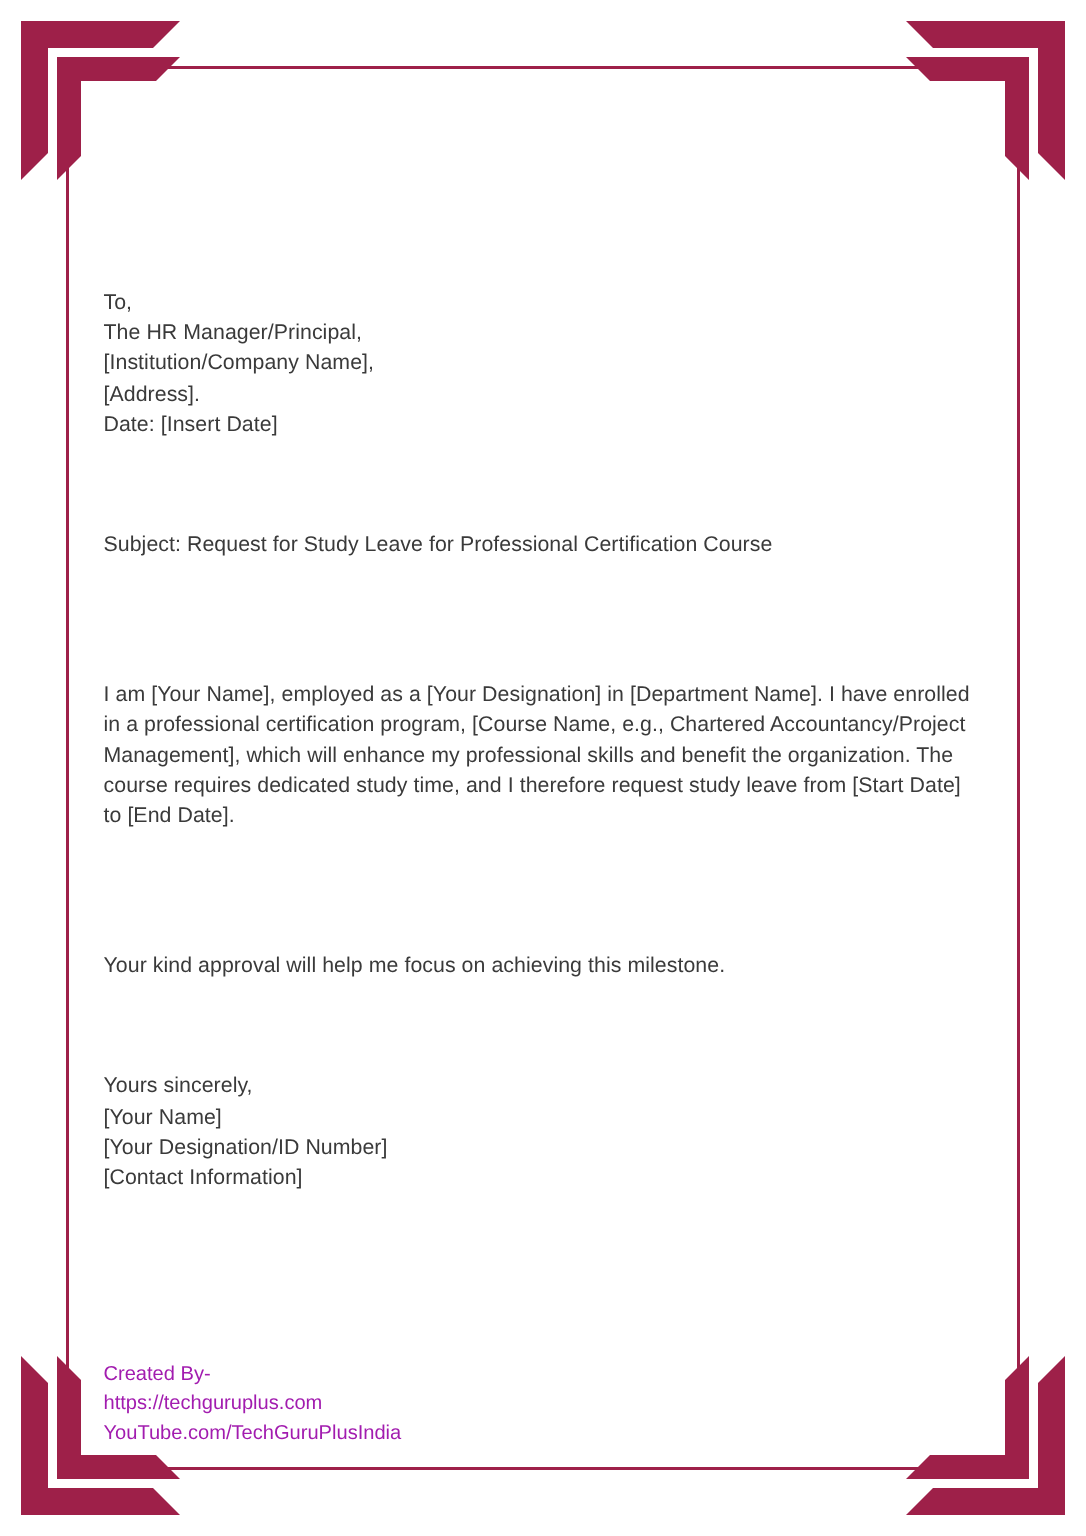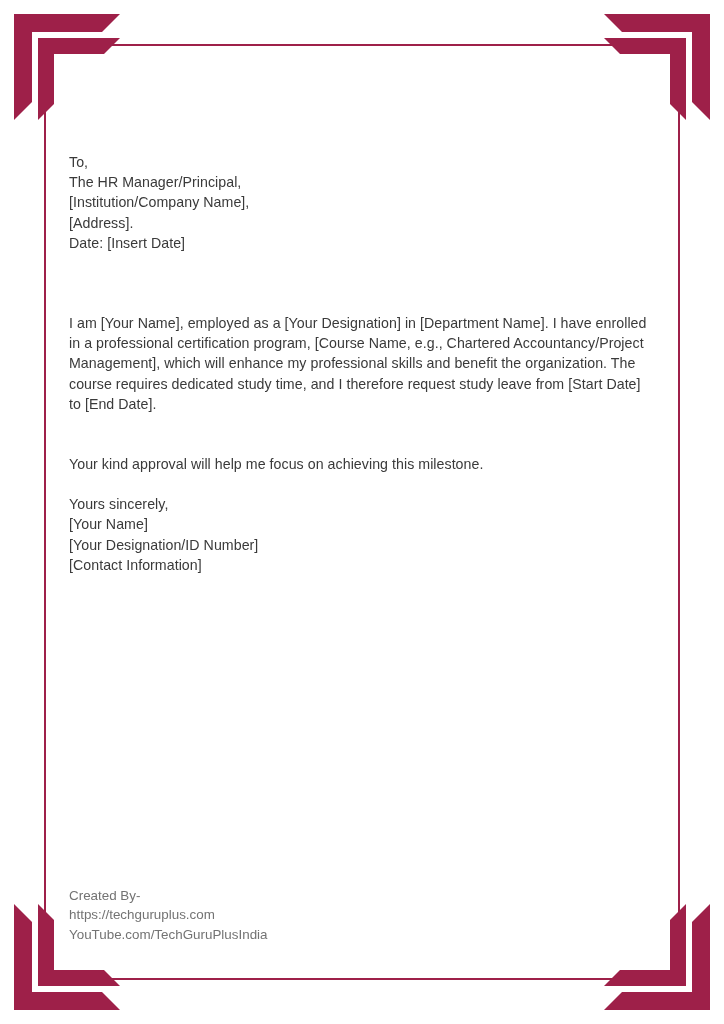--- a/index.html
+++ b/index.html
@@ -53,30 +53,31 @@
     top: 152px;
     right: 69px;
   }
 
   .block {
     color: #3a3a3a;
     font-size: 14.2px;
     line-height: 20.2px;
     letter-spacing: 0.05px;
     white-space: pre-line;
+    margin-top: 40px;
   }
 
   .gap-sm { height: 20px; }
   .gap-md { height: 20px; }
 
   .footer {
     position: absolute;
     left: 69px;
-    top: 886px;
-    color: #737373;
+    top: 906px;
+    color: #a21caf;
     font-size: 13.4px;
     line-height: 19.4px;
     white-space: pre-line;
   }
 </style>
 </head>
 <body>
 
 <div class="page">
 
@@ -113,20 +114,21 @@
   <div class="letter">
 
     <div class="block">To,
 The HR Manager/Principal,
 [Institution/Company Name],
 [Address].
 Date: [Insert Date]</div>
 
     <div class="gap-md"></div>
 
+    <div class="block">Subject: Request for Study Leave for Professional Certification Course</div>
 
     <div class="gap-sm"></div>
 
 
     <div class="gap-sm"></div>
 
     <div class="block">I am [Your Name], employed as a [Your Designation] in [Department Name]. I have enrolled in a professional certification program, [Course Name, e.g., Chartered Accountancy/Project Management], which will enhance my professional skills and benefit the organization. The course requires dedicated study time, and I therefore request study leave from [Start Date] to [End Date].</div>
 
     <div class="gap-sm"></div>
 

